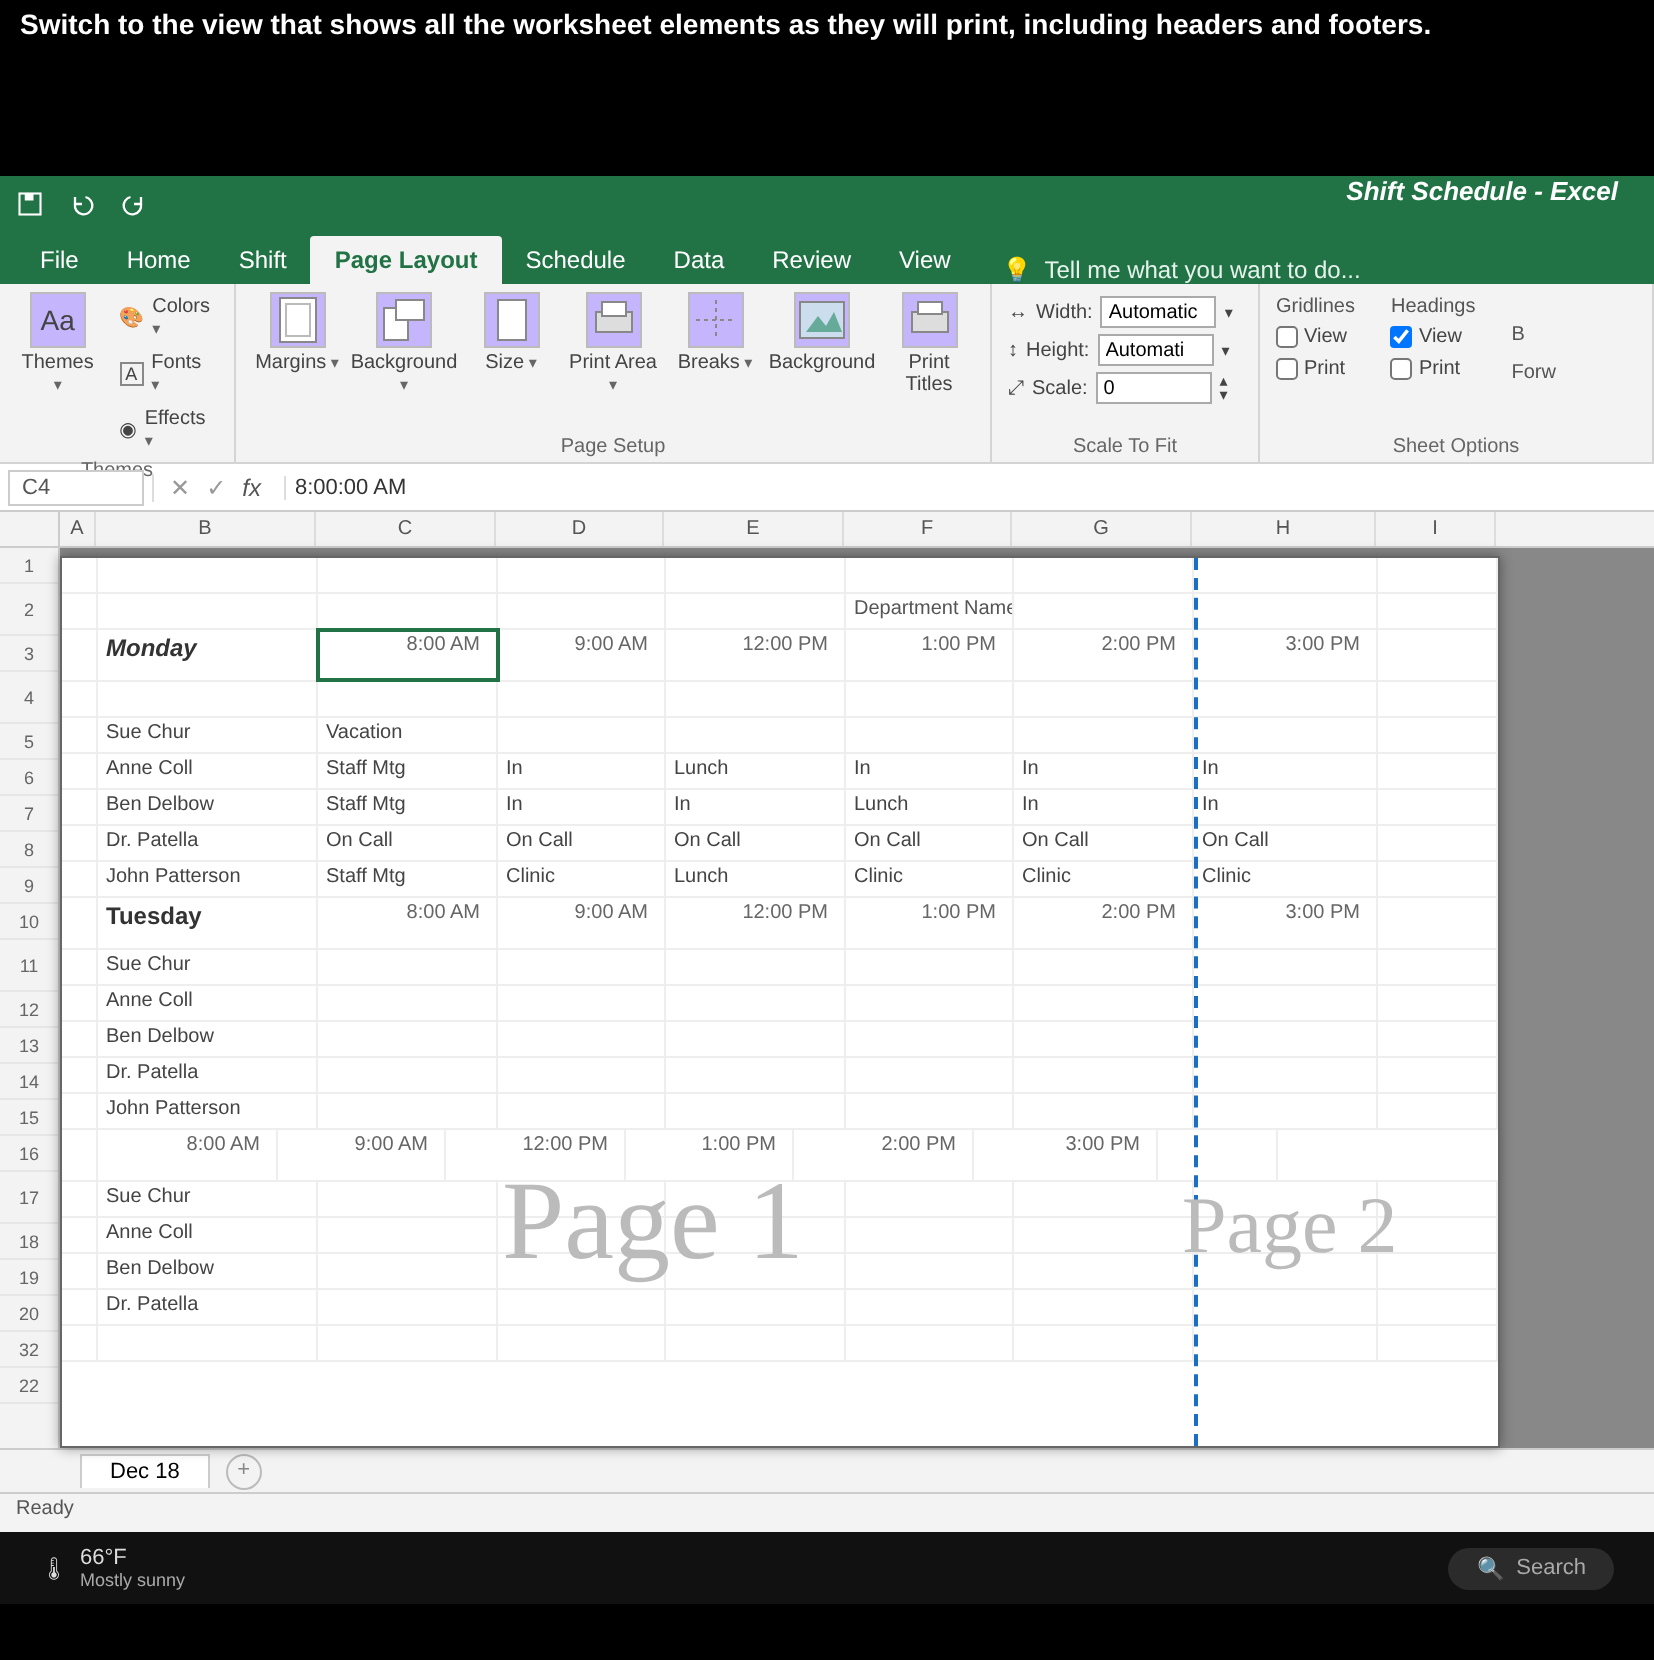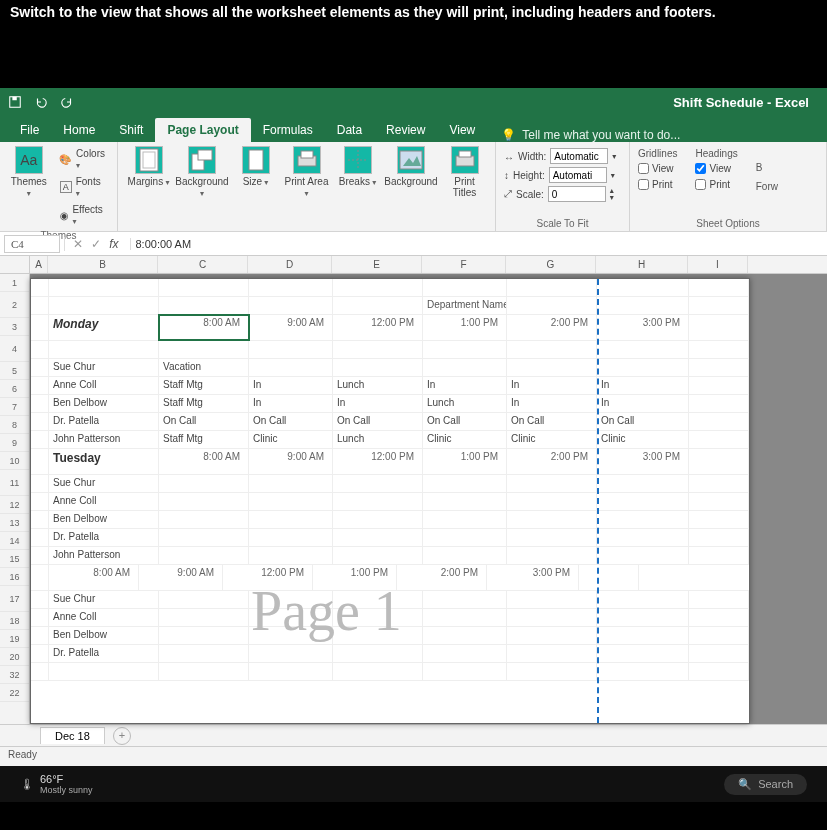--- a/index.html
+++ b/index.html
@@ -1,39 +1,39 @@
 <!DOCTYPE html>
 <html><head>
 <meta charset="utf-8">
 <style>
   * { box-sizing: border-box; margin: 0; padding: 0; font-family: "Segoe UI", Tahoma, sans-serif; }
   html, body { width: 827px; height: 830px; overflow: hidden; background: #000; }
   .prompt-bar { color: #fff; font-weight: 600; padding: 4px 10px; font-size: 14px; height: 28px; }
   .black-gap { height: 60px; background: #000; }
-  .title-row { background: #217346; color: #fff; display: flex; align-items: center; height: 28px; padding: 0 8px; font-size: 12px; }
+  .title-row { background: #217346; color: #fff; display: flex; height: 28px; padding: 0 8px; font-size: 12px; font-style: italic; }
   .qat { display: flex; gap: 12px; align-items: center; }
   .qat-icon { width: 14px; height: 14px; display:inline-block; }
   .title-text { flex: 1; text-align: right; font-weight: 600; font-size: 13px; padding-right: 10px; }
   .tabs-row { background: #217346; display: flex; align-items: flex-end; height: 26px; font-size: 12px; padding-left: 8px; color: #fff; }
   .tab { padding: 5px 12px; cursor: pointer; }
   .tab.active { background: #f3f3f3; color: #217346; border-radius: 2px 2px 0 0; font-weight: 600; }
   .tellme { display: flex; align-items: center; gap: 6px; padding-left: 14px; color: #e6f3ec; font-size: 12px; }
   .ribbon { background: #f3f3f3; border-bottom: 1px solid #d4d4d4; display: flex; height: 90px; font-size: 11px; color: #444; }
   .group { border-right: 1px solid #d4d4d4; padding: 4px 8px 2px 8px; display: flex; flex-direction: column; justify-content: space-between; }
   .group-label { text-align: center; font-size: 10px; color: #666; padding-top: 2px; }
   .group-body { display: flex; gap: 6px; align-items: flex-start; flex: 1; }
   .vbtn { display: flex; flex-direction: column; align-items: center; gap: 2px; width: 50px; font-size: 10px; text-align: center; }
-  .vbtn .ico { width: 28px; height: 28px; background: #14b8a6; border: 1px solid #bbb; display:flex; align-items:center; justify-content:center; }
+  .vbtn .ico { width: 28px; height: 28px; background: #c4b5fd; border: 1px solid #bbb; display:flex; align-items:center; justify-content:center; }
   .themes-stack { display: flex; flex-direction: column; gap: 2px; font-size: 10px; }
   .themes-stack div { display: flex; align-items: center; gap: 4px; border: 1px solid transparent; padding: 1px 3px; }
   .scale-row { display: flex; align-items: center; gap: 4px; font-size: 10px; margin-bottom: 2px; }
   .scale-row input { width: 58px; font-size: 10px; height: 16px; border: 1px solid #aaa; padding: 0 3px; }
   .chk-row { display: flex; align-items: center; gap: 3px; font-size: 10px; padding: 1px 0; }
   .formula-row { background: #fff; border-bottom: 1px solid #ccc; display: flex; align-items: center; height: 24px; font-size: 12px; }
-  .namebox { width: 56px; border: 1px solid #ccc; margin: 0 4px; padding: 2px 6px; font-size: 11px; color:#555; background:#fff;font-family:Liberation Serif, serif; }
+  .namebox { width: 68px; border: 1px solid #ccc; margin: 0 4px; padding: 2px 6px; font-size: 11px; color:#555; background:#fff; }
   .fx-area { display: flex; align-items: center; gap: 8px; color: #888; padding: 0 8px; border-left: 1px solid #ddd; flex:1; }
   .fx-val { color: #333; font-size: 11px; padding-left: 4px; border-left: 1px solid #ddd; margin-left: 4px; }
   .col-headers { background: #f3f3f3; border-bottom: 1px solid #ccc; display: flex; height: 18px; font-size: 10px; color: #555; }
   .rowhdr-col { width: 30px; border-right: 1px solid #ccc; }
   .colhdr { border-right: 1px solid #ddd; text-align: center; line-height: 18px; }
   .sheet-wrap { position: relative; background: #888; height: 450px; display: flex; }
   .rownums { width: 30px; background: #f3f3f3; border-right: 1px solid #ccc; font-size: 9px; color: #666; }
   .rownums div { height: 18px; border-bottom: 1px solid #e6e6e6; text-align: center; line-height: 18px; }
   .rownums div.tall { height: 26px; line-height: 26px; }
   .page { background: #fff; position: relative; width: 720px; border: 1px solid #666; box-shadow: 0 0 6px rgba(0,0,0,.4); margin: 4px 0 0 0; }
@@ -87,21 +87,21 @@
     </span>
   </div>
   <div class="title-text">Shift Schedule - Excel</div>
 </div>
 
 <div class="tabs-row">
   <div class="tab">File</div>
   <div class="tab">Home</div>
   <div class="tab">Shift</div>
   <div class="tab active">Page Layout</div>
-  <div class="tab">Formulas</div>
+  <div class="tab">Schedule</div>
   <div class="tab">Data</div>
   <div class="tab">Review</div>
   <div class="tab">View</div>
   <div class="tellme">
     <span>💡</span>
     <span>Tell me what you want to do...</span>
   </div>
 </div>
 
 <div class="ribbon">
@@ -190,20 +190,21 @@
       <div class="vbtn">
           <div class="ico">
             <svg width="24" height="24">
               <rect x="3" y="8" width="18" height="10" fill="#ddd" stroke="#888"></rect>
               <rect x="6" y="3" width="12" height="6" fill="#fff" stroke="#888"></rect>
             </svg>
           </div>
           <span>Print Titles</span>
         </div>
     </div>
+    <div class="group-label">Page Setup</div>
   </div>
 
   <div class="group" style="width:134px">
     <div class="group-body" style="flex-direction:column;gap:1px;padding-top:2px">
       <div class="scale-row">
           <span>↔</span>
           <span>Width:</span>
           <input value="Automatic" style="">
           <span style="font-size:8px">▾</span>
         </div>
@@ -302,20 +303,21 @@
       <div class="tall">17</div>
       <div>18</div>
       <div>19</div>
       <div>20</div>
       <div>32</div>
       <div>22</div>
     </div>
   <div class="page">
     <div class="pagebreak-v" style="left:566px"></div>
     <div class="watermark" style="left:220px;top:300px">Page 1</div>
+    <div class="watermark" style="left:560px;top:310px;font-size:40px">Page 2</div>
     <div class="cells" id="cells">
         <div class="crow ">
           <div class="cell " style="width: 18px;"></div>
           <div class="cell " style="width: 110px;"></div>
           <div class="cell " style="width: 90px;"></div>
           <div class="cell " style="width: 84px;"></div>
           <div class="cell " style="width: 90px;"></div>
           <div class="cell " style="width: 84px;"></div>
           <div class="cell " style="width: 90px;"></div>
           <div class="cell " style="width: 92px;"></div>

